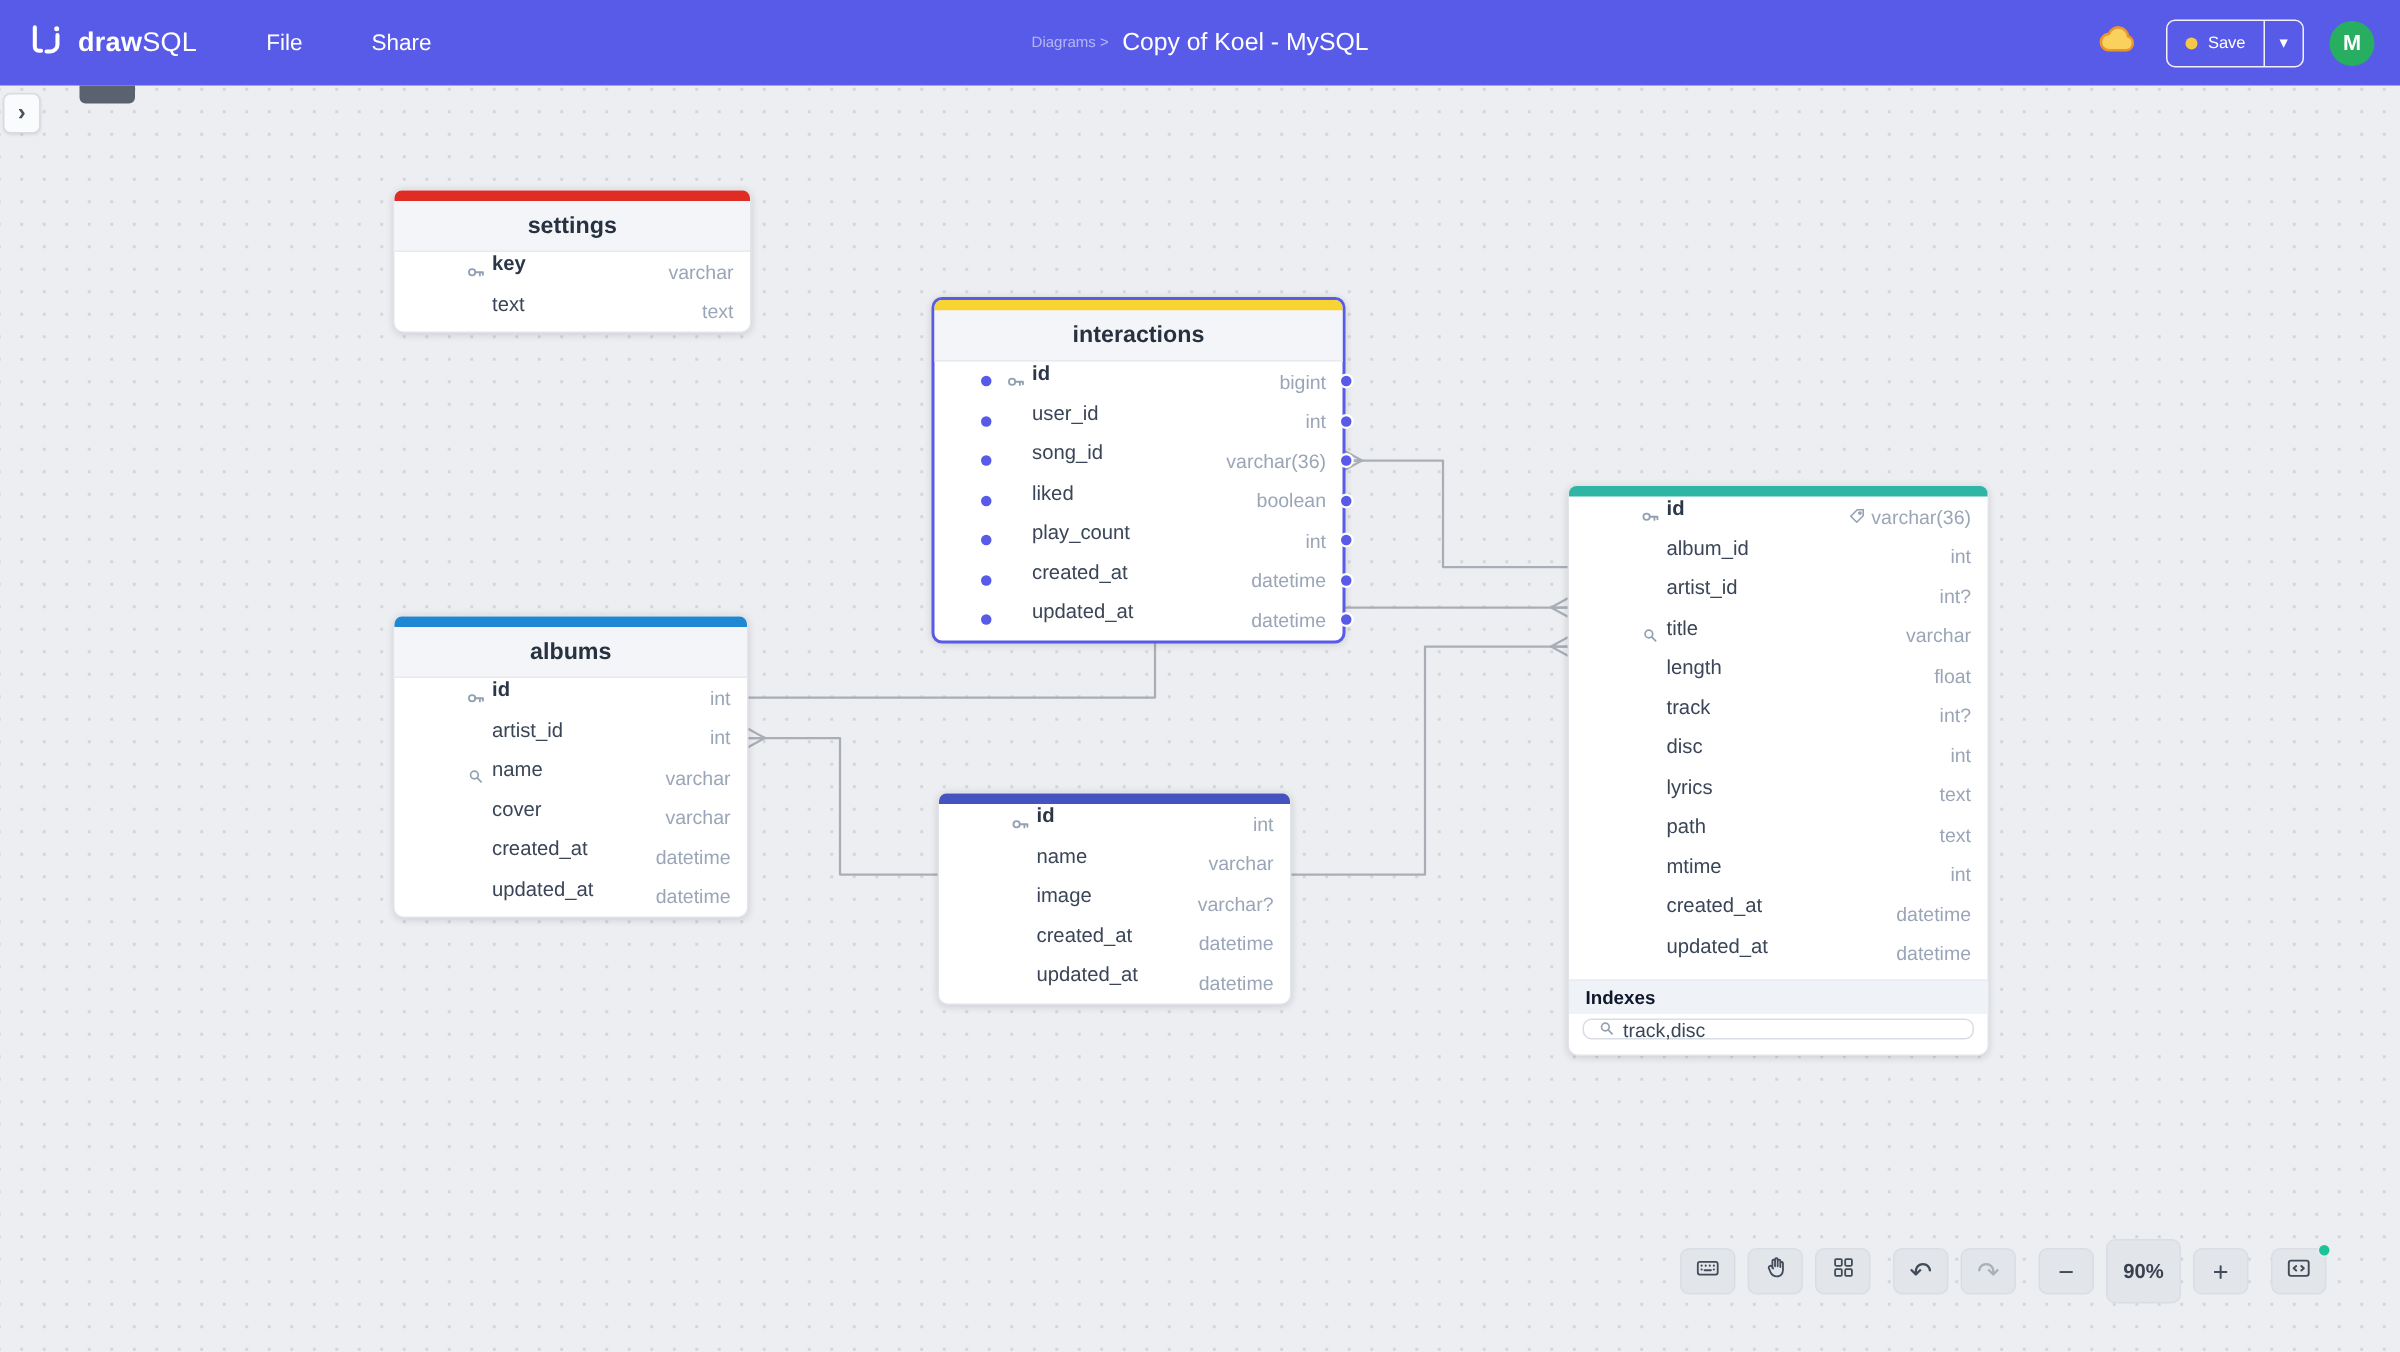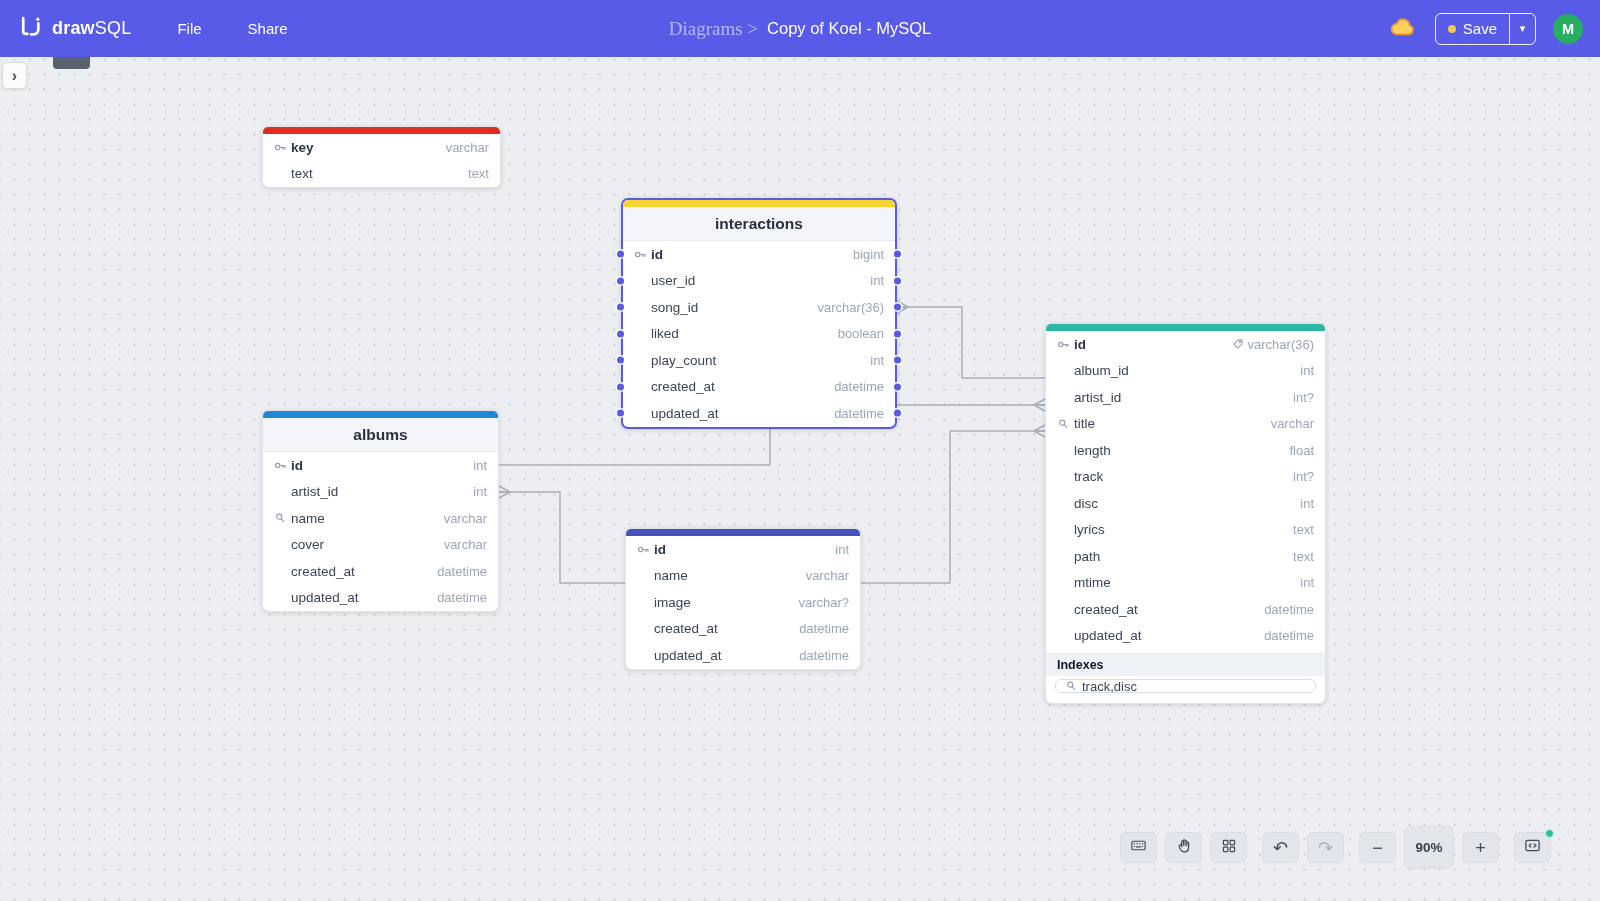--- a/index.html
+++ b/index.html
@@ -26,28 +26,28 @@
   }
   .logo-wrap { display:flex; align-items:center; gap:9px; padding-left:18px; }
   .logo-text { font-size:18px; letter-spacing:.2px; }
   .logo-text b { font-weight:700; }
   .menu { display:flex; gap:46px; margin-left:46px; font-size:15px; }
   .menu-item { cursor:pointer; }
   .crumb {
     position:absolute; left:50%; top:0; height:57px; transform:translateX(-50%);
     display:flex; align-items:center; gap:9px; white-space:nowrap;
   }
-  .crumb-section { color:rgba(255,255,255,.55); font-size:19px;font-family:Liberation Serif, serif; }
+  .crumb-section { color:rgba(255,255,255,.55); font-size:10px; }
   .crumb-title { color:#fff; font-size:16.5px; font-weight:500; }
   .right-cluster { margin-left:auto; display:flex; align-items:center; gap:17px; padding-right:17px; }
   .save-group {
     display:flex; align-items:stretch; border:1.5px solid rgba(255,255,255,.92);
     border-radius:6px; overflow:hidden; height:32px;
   }
-  .save-main { display:flex; align-items:center; gap:7px; padding:0 12px; font-size:15px; cursor:pointer; }
+  .save-main { display:flex; align-items:center; gap:7px; padding:0 12px; font-size:11px; cursor:pointer; }
   .save-dot { width:8px; height:8px; border-radius:50%; background:#F6C64B; }
   .save-caret { display:flex; align-items:center; justify-content:center; width:26px;
     border-left:1.5px solid rgba(255,255,255,.92); font-size:11px; cursor:pointer; }
   .avatar {
     width:30px; height:30px; border-radius:50%; background:#27AE60; color:#fff;
     display:flex; align-items:center; justify-content:center; font-size:14.5px; font-weight:700; cursor:pointer;
   }
 
   
   .panel-tab { position:absolute; left:53px; top:57px; width:37px; height:12px; z-index:6;
@@ -67,22 +67,22 @@
     box-shadow:0 1px 5px rgba(25,35,55,.15);
   }
   .tbl.selected { border:2px solid #585AE8; z-index:3; }
   .strip { height:7px; border-radius:5px 5px 0 0; }
   .thead {
     height:34px; display:flex; align-items:center; justify-content:center;
     font-weight:700; font-size:15.5px; color:#27313F;
     background:#F3F5F8; border-bottom:1px solid #E7EAEE; cursor:pointer;
   }
   .trow {
-    height:26.5px; display:flex; align-items:center; padding:0 11px;
-    font-size:13.5px; position:relative; cursor:pointer;
+    height:26.5px; display:flex; padding:0 11px;
+    font-size:13.5px; position:relative; cursor:pointer;margin-left:37px;
   }
   .icon-slot { width:17px; display:flex; align-items:center; flex:0 0 17px; }
   .cname { color:#3A4657; }
   .cname.bold { font-weight:700; color:#2B3748; }
   .ctype { margin-left:auto; color:#9AA6B7; font-size:13px; display:flex; align-items:center; gap:4px; }
   .handle { position:absolute; width:7px; height:7px; border-radius:50%; background:#585AE8;
     top:50%; transform:translateY(-50%); box-shadow:0 0 0 1.5px #fff; cursor:crosshair; }
   .handle.l { left:-6px; } .handle.r { right:-6px; }
   .idx-head { background:#EFF2F6; padding:4px 11px; font-size:12.5px; font-weight:700;
     color:#0f172a; border-top:1px solid #E7EAEE; margin-top:4px; }
@@ -117,20 +117,21 @@
       <polyline points="499,465 770,465 770,405 1045,405"></polyline>
       <path d="M1034 405 L1045 399 M1034 405 L1045 405 M1034 405 L1045 411"></path>
       <polyline points="861,583 950,583 950,431 1045,431"></polyline>
       <path d="M1034 431 L1045 425 M1034 431 L1045 431 M1034 431 L1045 437"></path>
       <polyline points="625,583 560,583 560,492 499,492"></polyline>
       <path d="M510 492 L499 486 M510 492 L499 492 M510 492 L499 498"></path>
     </svg>
 
 <div class="tbl" style="left: 262px; top: 126px; width: 239px;">
       <div class="strip" style="background: rgb(224, 45, 36);"></div>
+      <div class="thead">settings</div>
       <div class="trow">
         <span class="icon-slot">
           <svg viewBox="0 0 16 16" width="13" height="13">
             <g fill="none" stroke="#93A0B2" stroke-width="1.5" stroke-linecap="round">
               <circle cx="4.6" cy="8" r="2.6"></circle>
               <path d="M7.2 8h6.3M11 8v2.6M13.5 8v2.1"></path>
             </g>
           </svg>
         </span>
         <span class="cname bold">key</span>

